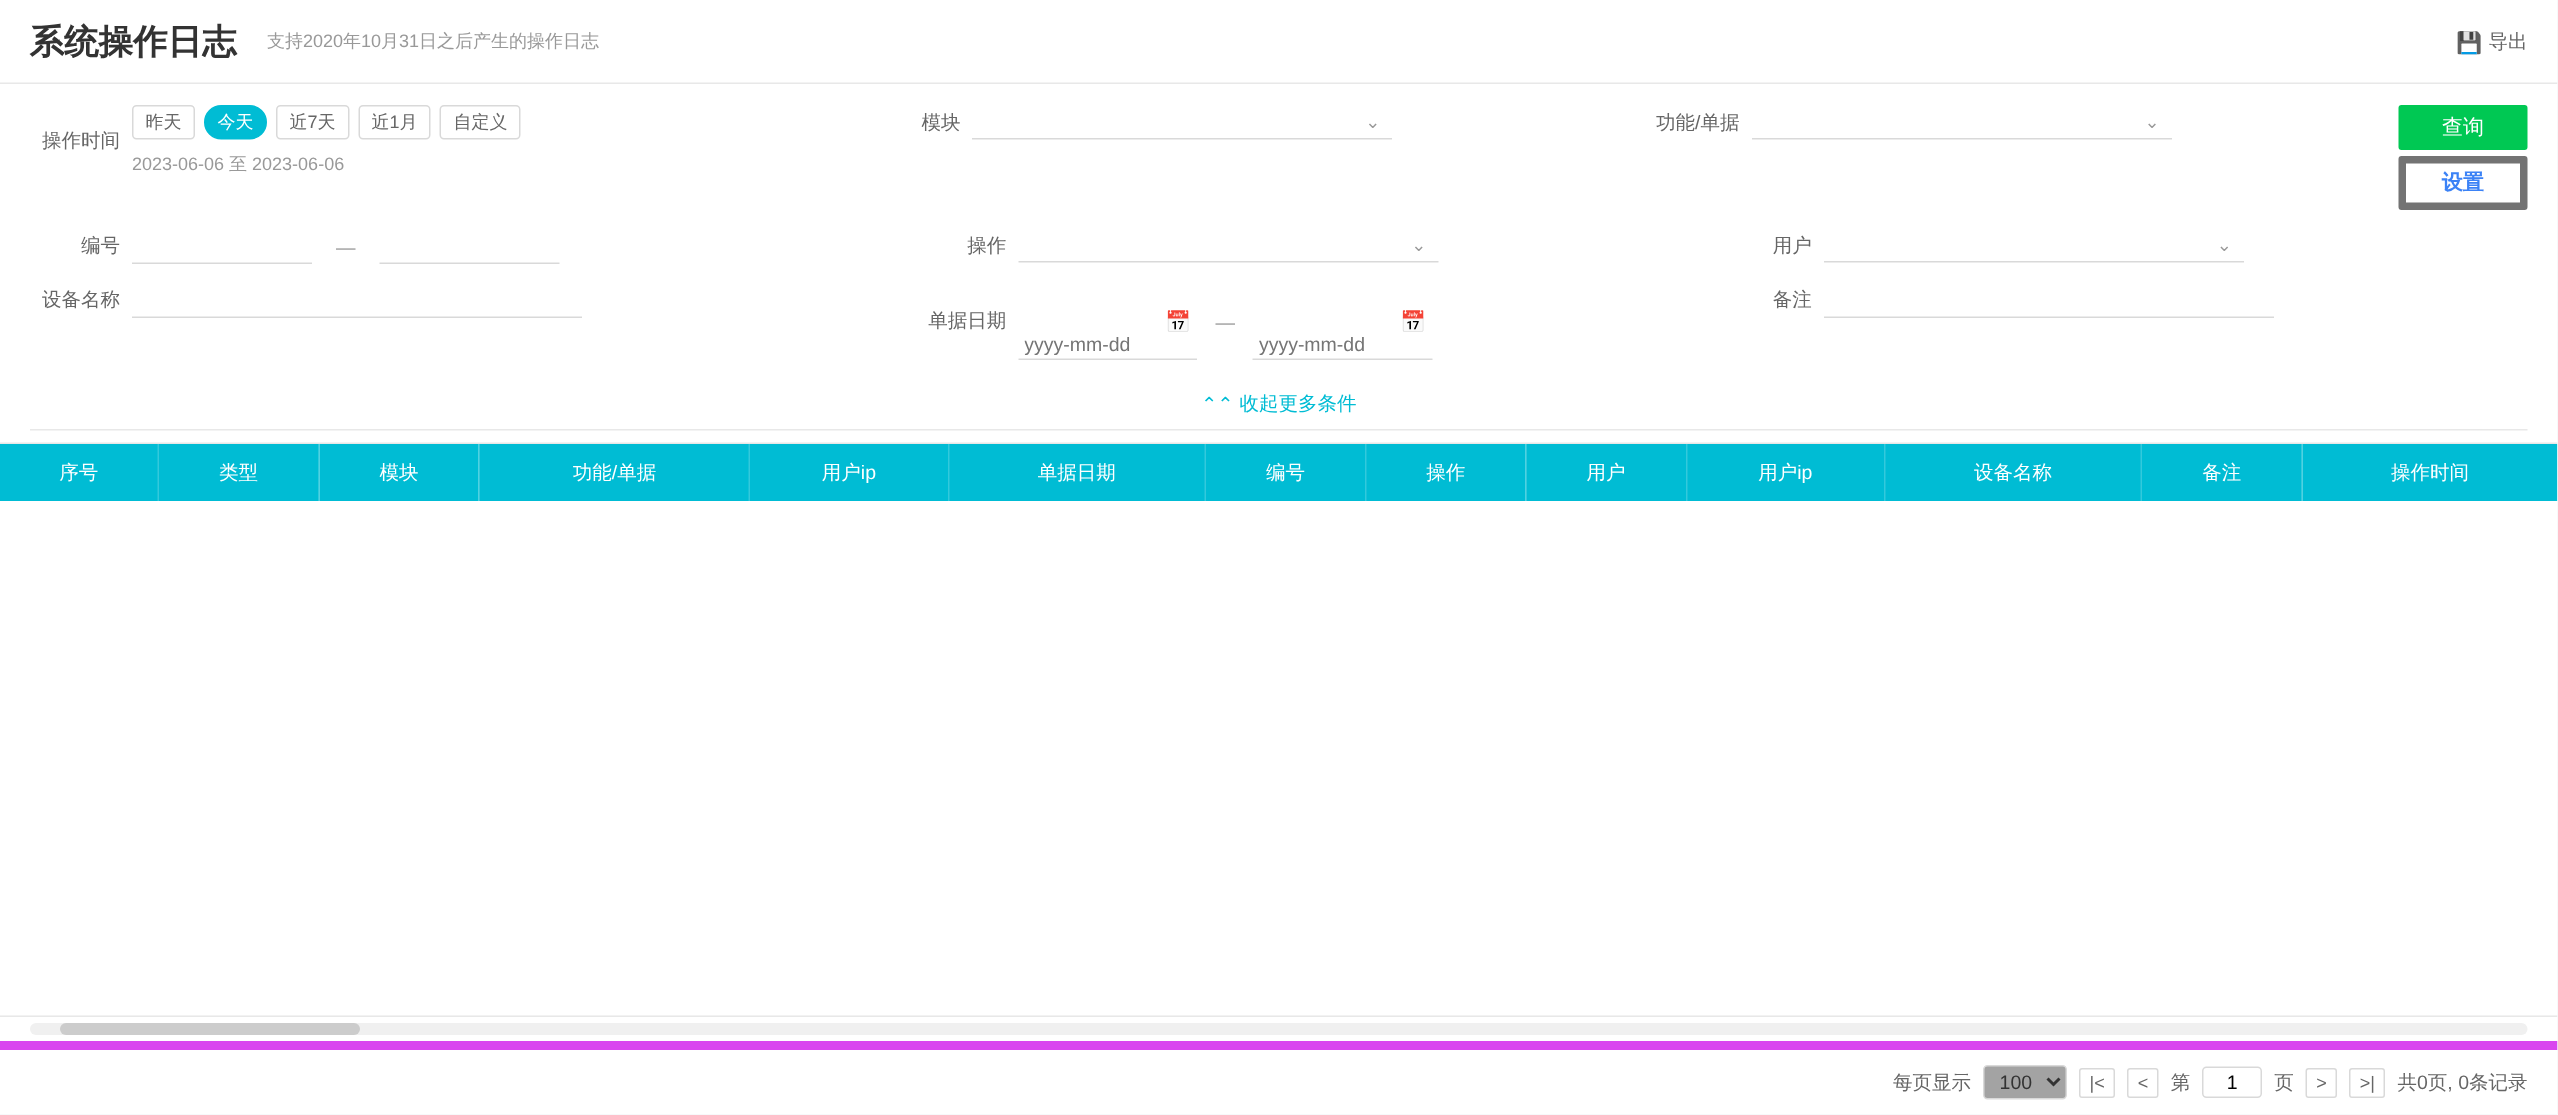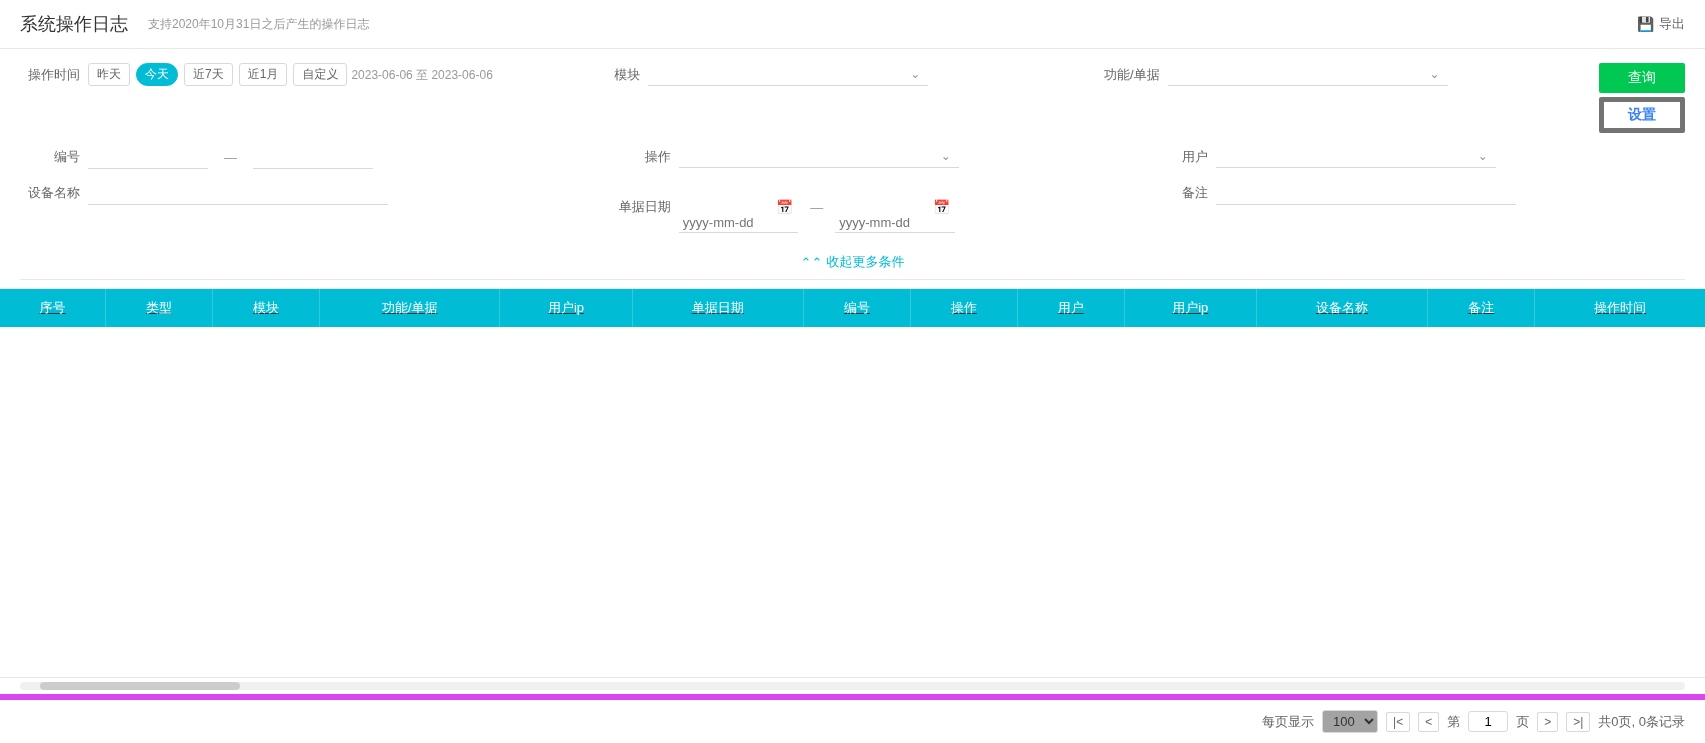--- a/index.html
+++ b/index.html
@@ -2,21 +2,21 @@
 <html><head>
   <meta charset="utf-8">
   <style>
     * { box-sizing: border-box; margin: 0; padding: 0; }
     body { font-family: 'Microsoft YaHei', Arial, sans-serif; font-size: 13px; background: #f0f2f5; color: #333; }
 
     .page-container { width: 1705px; min-height: 743px; background: #f0f2f5; display: flex; flex-direction: column; }
 
     
     .page-header { background: #fff; padding: 12px 20px; display: flex; align-items: center; justify-content: space-between; border-bottom: 1px solid #e8e8e8; }
-    .page-title { font-size: 18px; font-weight: normal; color: #333; margin-right: 10px; }
+    .page-title { font-size: 23px; font-weight: bold; color: #333; margin-right: 10px; }
     .export-btn { display: flex; align-items: center; gap: 4px; color: #666; font-size: 13px; cursor: pointer; border: none; background: none; }
 
     .filter-label { color: #666; font-size: 13px; min-width: 60px; text-align: right; margin-right: 8px; white-space: nowrap; }
 
     
     .time-filter-group { display: flex; align-items: center; gap: 6px; }
     .time-btn { padding: 2px 8px; border-radius: 3px; border: 1px solid #d9d9d9; background: #fff; cursor: pointer; font-size: 12px; color: #666; }
     .time-btn.active { background: #00bcd4; color: #fff; border-color: #00bcd4; border-radius: 12px; }
     .time-range-text { font-size: 12px; color: #999; margin-top: 4px; }
 
@@ -32,21 +32,21 @@
     .action-buttons { display: flex; flex-direction: column; gap: 4px; margin-left: auto; }
     .query-btn { background: #00c853; color: #fff; border: none; padding: 6px 24px; font-size: 14px; cursor: pointer; border-radius: 2px; }
     .settings-btn { background: #fff; color: #3b82f6; border: 5px solid #737373; padding: 4px 24px; font-size: 14px; cursor: pointer; border-radius: 2px; font-weight: bold; }
 
     
     .collapse-bar { background: #fff; padding: 8px; text-align: center; border-bottom: 1px solid #e8e8e8; }
     .collapse-btn { color: #00bcd4; font-size: 13px; cursor: pointer; border: none; background: none; display: inline-flex; align-items: center; gap: 4px; }
 
     
     .table-container { flex: 1; background: #fff; overflow-x: auto; }
-    table { width: 100%; border-collapse: collapse; text-decoration: underline; }
+    table { width: 100%; border-collapse: collapse; }
     thead tr { background: #00bcd4; }
     thead th { color: #fff; font-size: 13px; font-weight: normal; padding: 10px 8px; text-align: center; border-right: 1px solid rgba(255,255,255,0.2); white-space: nowrap; }
     thead th:last-child { border-right: none; }
     tbody tr { background: #fff; }
     tbody tr:nth-child(even) { background: #fafafa; }
     tbody td { padding: 8px; text-align: center; border-bottom: 1px solid #f0f0f0; font-size: 13px; color: #333; }
 
     
     .scrollbar-area { background: #fff; padding: 4px 0; border-top: 1px solid #e8e8e8; }
     .scrollbar-track { height: 8px; background: #f0f0f0; margin: 0 20px; border-radius: 4px; }
@@ -91,21 +91,21 @@
       <span>导出</span>
     </button>
   </div>
 
   <div class="filter-section">
 
     <div class="filter-grid-row">
 
       <div class="filter-cell" style="flex:2.2;">
         <span class="filter-label">操作时间</span>
-        <div style="display:flex;flex-direction:row;gap:4px;">
+        <div style="display:flex;flex-direction:column;gap:4px;">
           <div class="time-filter-group">
             <button class="time-btn">昨天</button>
             <button class="time-btn active">今天</button>
             <button class="time-btn">近7天</button>
             <button class="time-btn">近1月</button>
             <button class="time-btn">自定义</button>
           </div>
           <div class="time-range-text">2023-06-06 至 2023-06-06</div>
         </div>
       </div>

